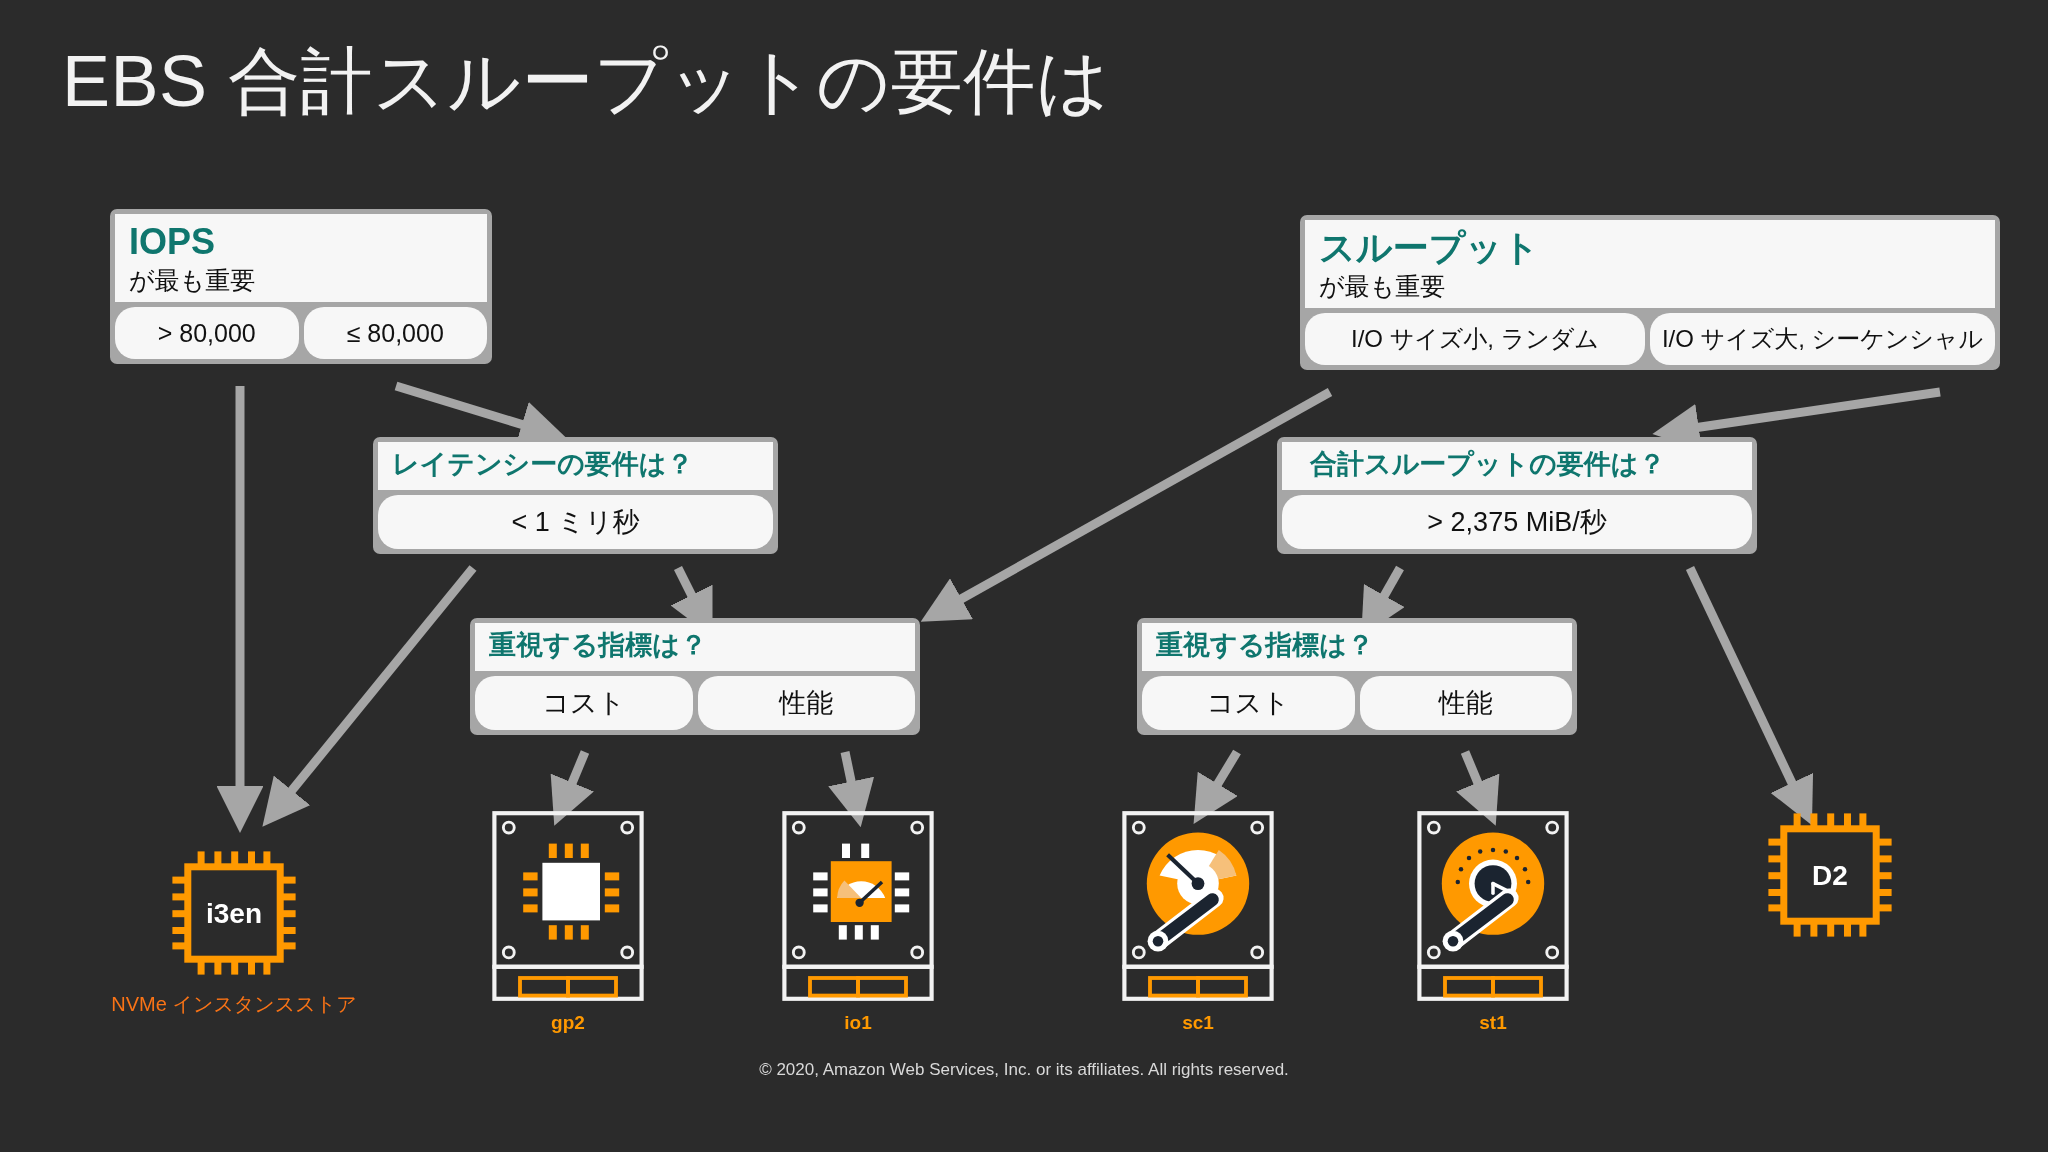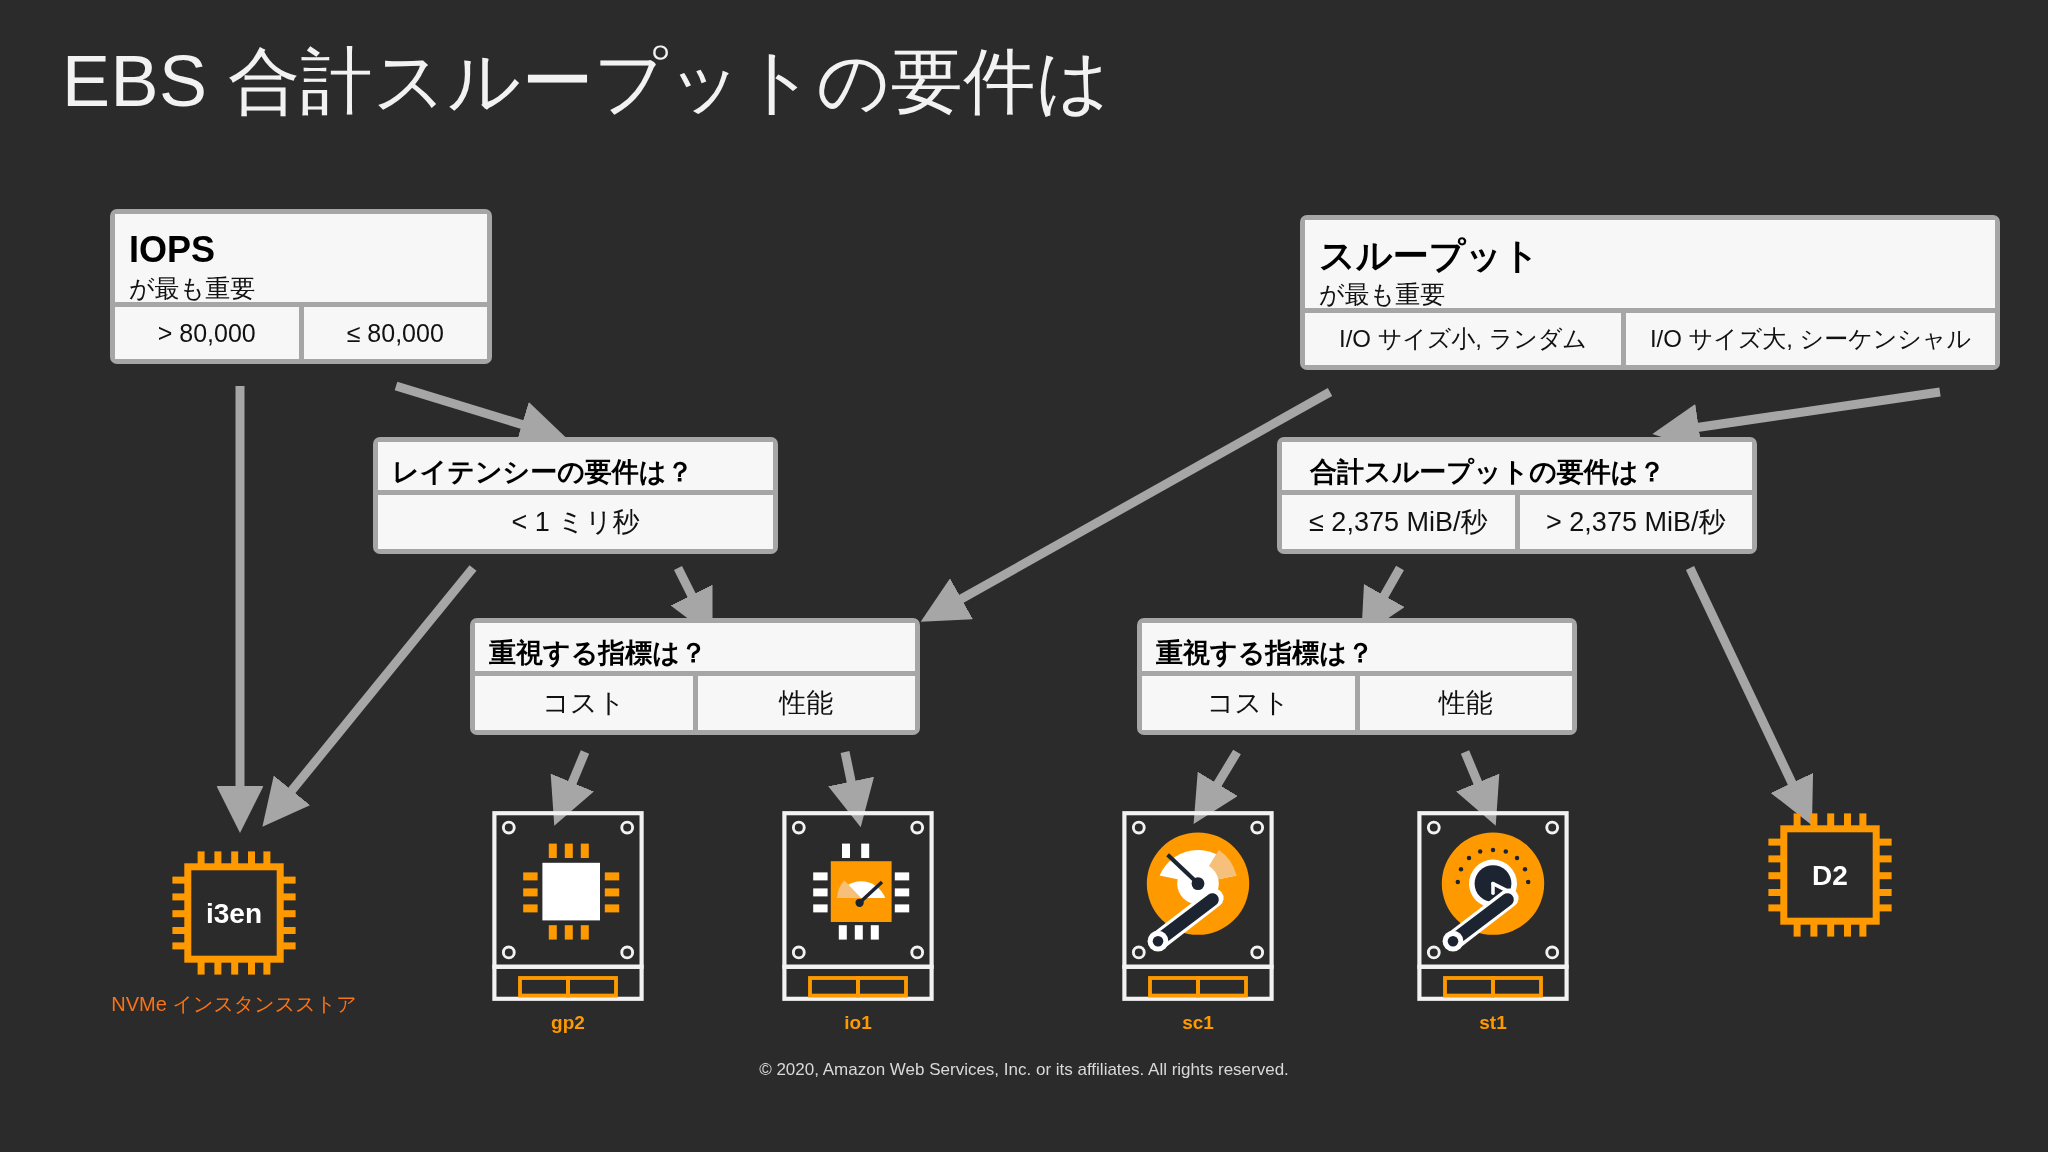--- a/index.html
+++ b/index.html
@@ -26,31 +26,32 @@
     padding: 5px;
     display: flex; flex-direction: column;
     gap: 5px;
   }
   .card-head {
     background: #f7f7f7;
     padding: 7px 14px 9px 14px;
     color: #111;
   }
   .card-title {
-    font-weight: bold; color: #000000; line-height: 1.15; margin-top: 8px;
+    font-weight: bold; color: #0f766e; line-height: 1.15;
   }
   .card-sub { color: #111; line-height: 1.3; }
   .card-opts { display: flex; gap: 5px; }
   .opt {
     background: #f7f7f7;
     flex: 1 1 0;
     display: flex; align-items: center; justify-content: center;
     color: #111;
     white-space: nowrap;
-    padding: 10px 24px;
+    padding: 10px 12px;
+    border-radius: 20px;
   }
 
   
   .root .card-title { font-size: 36px; }
   .root .card-sub { font-size: 25px; margin-top: 2px; }
   .root .opt { font-size: 25px; }
 
   
   .q .card-title { font-size: 27px; }
   .q .opt { font-size: 27px; }
@@ -175,21 +176,20 @@
     <div class="card-opts">
       <div class="opt">&lt; 1 ミリ秒</div>
     </div>
   </div>
 
   <div class="card q" id="card-tot">
     <div class="card-head">
       <div class="card-title">合計スループットの要件は？</div>
     </div>
     <div class="card-opts">
-      <div class="opt">≤ 2,375 MiB/秒</div>
       <div class="opt">&gt; 2,375 MiB/秒</div>
     </div>
   </div>
 
   <div class="card q" id="card-met1">
     <div class="card-head">
       <div class="card-title">重視する指標は？</div>
     </div>
     <div class="card-opts">
       <div class="opt">コスト</div>

